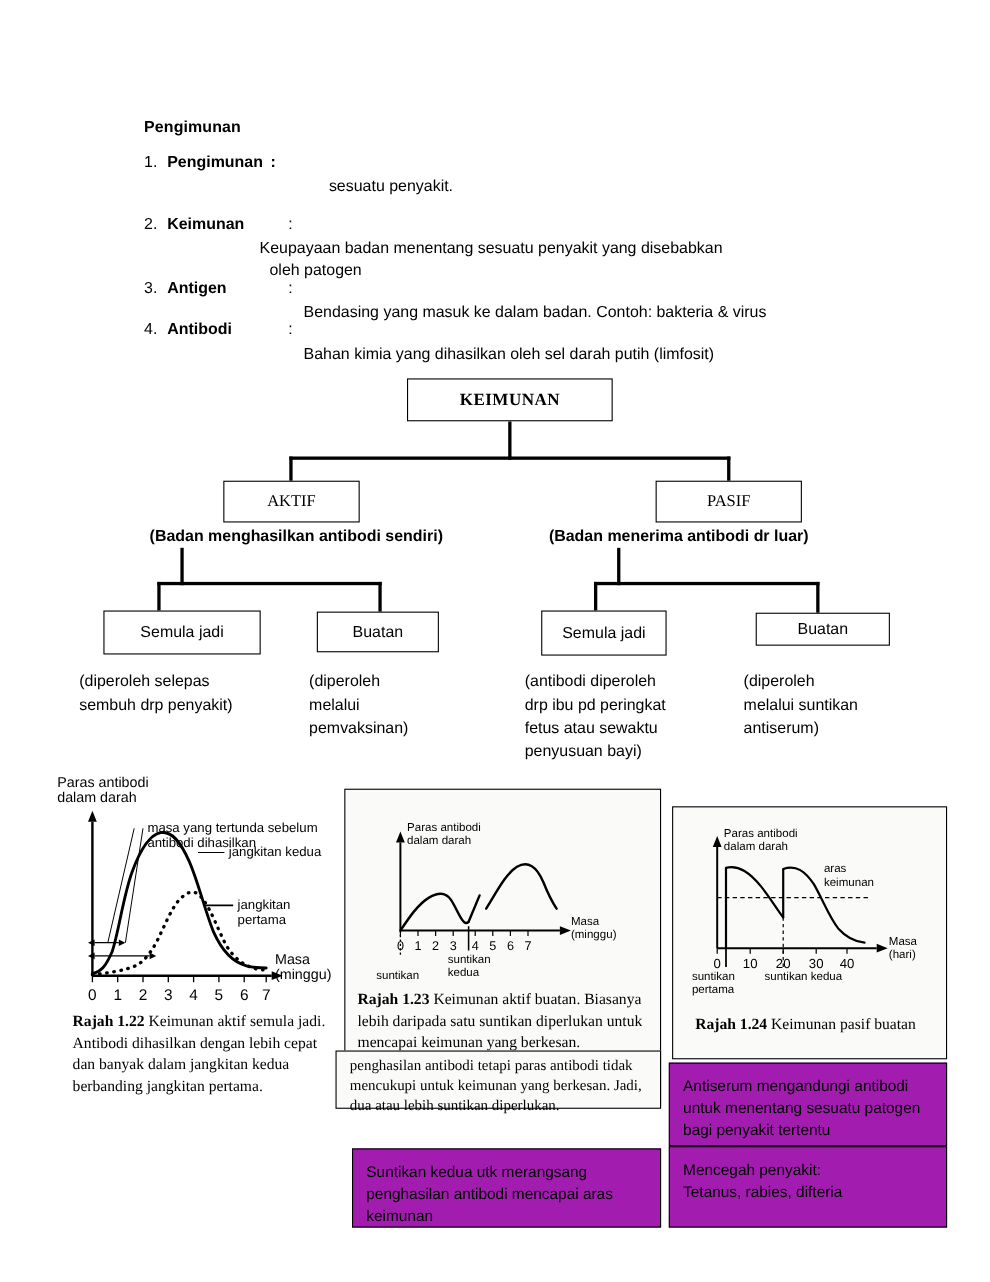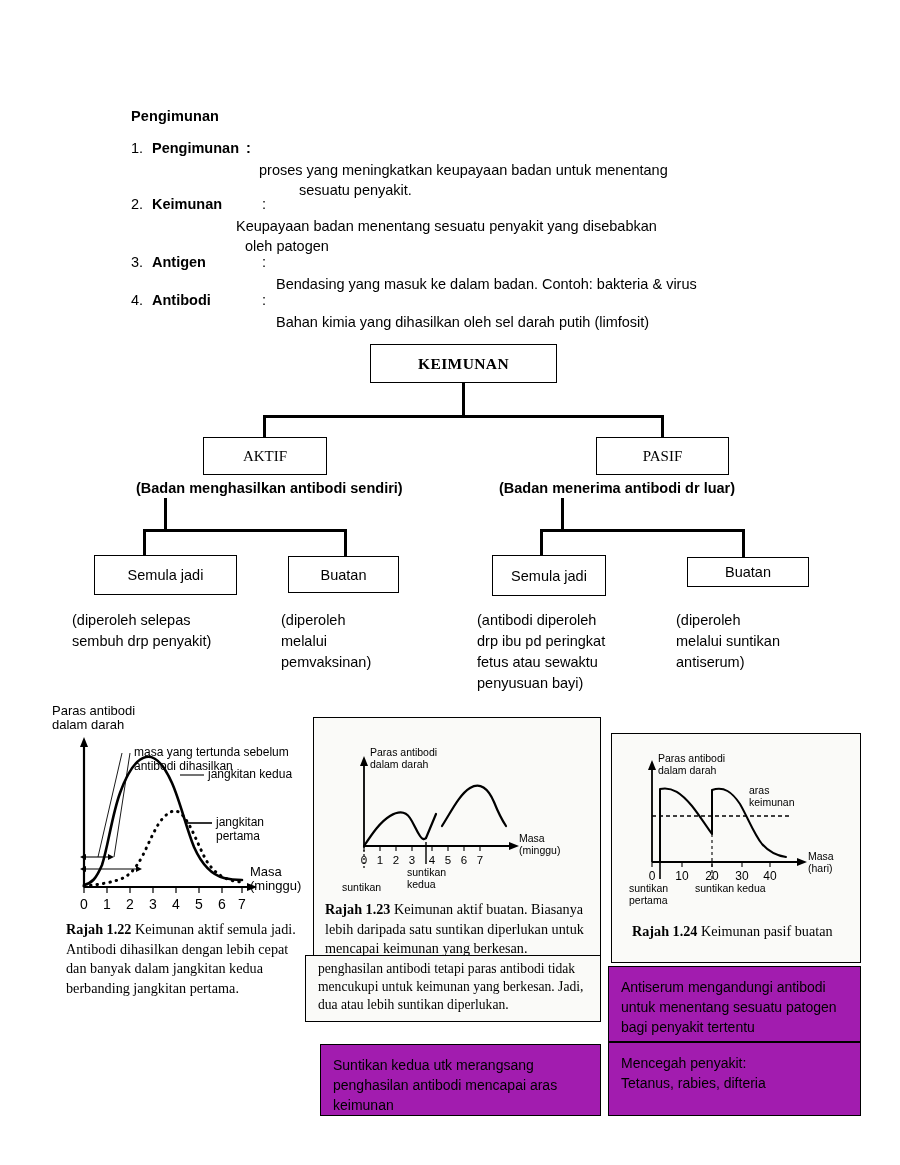--- a/index.html
+++ b/index.html
@@ -91,21 +91,21 @@
   .note-1 { left: 72px;  top: 610px; }
   .note-2 { left: 281px; top: 610px; }
   .note-3 { left: 477px; top: 610px; }
   .note-4 { left: 676px; top: 610px; }
 
   
   .panel { position: absolute; box-sizing: border-box; }
 
   .fig1 { left: 52px;  top: 705px; width: 252px; height: 340px; }
   .fig2 { left: 313px; top: 717px; width: 288px; height: 290px; background:#fafaf8; border:1px solid #000; }
-  .fig2b{ left: 305px; top: 955px; width: 296px; height: 67px; background:#fafaf8; border:1px solid #000;padding-left:36px; }
+  .fig2b{ left: 305px; top: 955px; width: 296px; height: 53px; background:#fafaf8; border:1px solid #000;padding-left:36px; }
   .fig3 { left: 611px; top: 733px; width: 250px; height: 230px; background:#fafaf8; border:1px solid #000; }
 
   .cap {
     font-family: "Liberation Serif", serif;
     font-size: 14.2px; line-height: 19.5px;
   }
   .cap b { font-weight: bold; }
 
   .graph-label {
     position: absolute; font-size: 12.5px; line-height: 14px;
@@ -133,21 +133,20 @@
 
   <div class="doc-title">Pengimunan</div>
 
   <div class="def-list">
 
     <div class="def-row r1" style="height:44px;">
       <span class="def-num">1.</span>
       <span class="def-term">Pengimunan</span>
       <span class="def-colon">:</span>
       <div class="def-body">
-        <span>proses yang meningkatkan keupayaan badan untuk menentang</span>
         <span class="l2">sesuatu penyakit.</span>
       </div>
     </div>
 
     <div class="def-row r2" style="height:44px;margin-top:12px;">
       <span class="def-num">2.</span>
       <span class="def-term">Keimunan</span>
       <span class="def-colon">:</span>
       <div class="def-body">
         <span>Keupayaan badan menentang sesuatu penyakit yang disebabkan</span>

